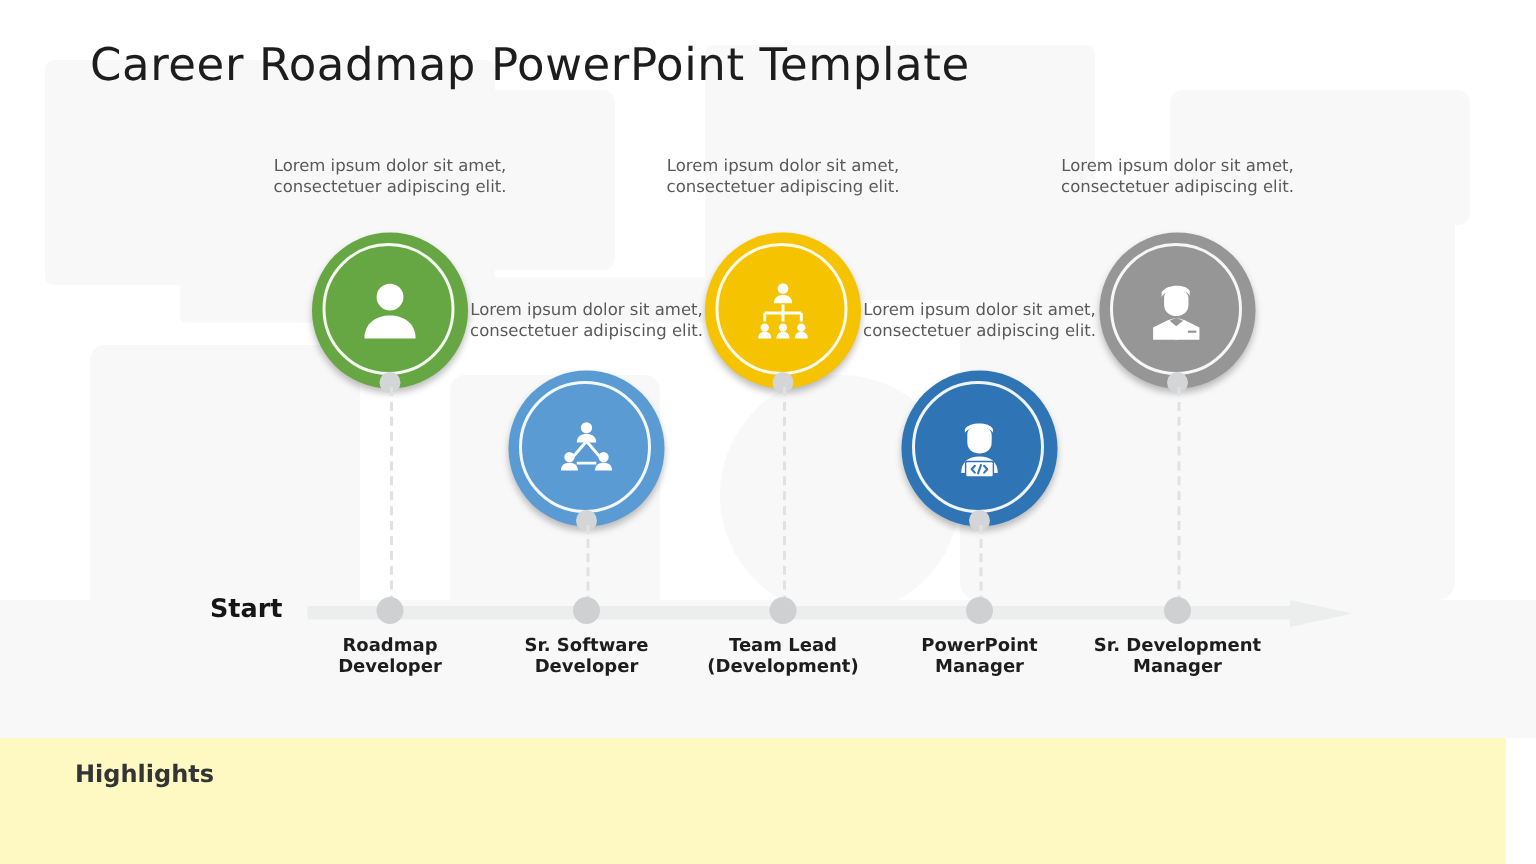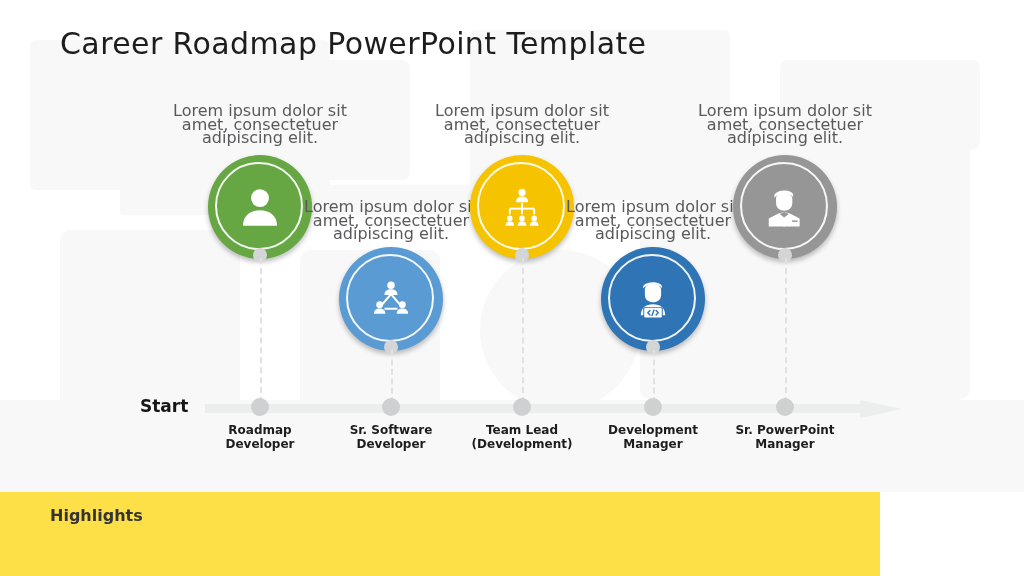--- a/index.html
+++ b/index.html
@@ -88,21 +88,21 @@
     width: 200px;
     height: 492px;
     margin-left: -100px;
   }
 
   .stage-caption {
     position: absolute;
     width: 200px;
     left: 0;
     text-align: center;
-    font-size: 16px;
+    font-size: 11px;
     line-height: 13.5px;
     color: #59595b;
   }
   .stage.up   .stage-caption { top: 104px; }
   .stage.down .stage-caption { top: 200px; }
 
   .node-dot {
     position: absolute;
     left: 93px;
     width: 14px;
@@ -169,23 +169,23 @@
     top: 26px;
     width: 52px;
     height: 52px;
   }
 
   
   #highlights {
     position: absolute;
     left: 0;
     top: 492px;
-    width: 880px;
+    width: 1004px;
     height: 84px;
-    background: #fde047;
+    background: #fef9c3;
     text-decoration: underline;
   }
   #highlights-title {
     position: absolute;
     left: 50px;
     top: 14px;
     font-size: 16px;
     font-weight: bold;
     color: #343434;
   }
@@ -329,21 +329,21 @@
           <path d="M28.2 46.2 L25.6 49 L28.2 51.8"></path>
           <path d="M35.8 46.2 L38.4 49 L35.8 51.8"></path>
           <path d="M33.2 45.6 L30.8 52.4"></path>
         </g>
       </svg>
     </div>
     <div class="node-dot"></div>
     <div class="connector"></div>
     <div class="timeline-node"></div>
     <div class="stage-title">
-      <div>Development</div>
+      <div>PowerPoint</div>
       <div>Manager</div>
     </div>
   </div>
 
   <div class="stage up" style="left:785px">
     <div class="stage-caption">Lorem ipsum dolor sit amet, consectetuer adipiscing elit.</div>
     <div class="badge" style="background:#969696">
       <div class="badge-ring"></div>
       <svg viewBox="0 0 64 64">
         <g fill="#ffffff">
@@ -353,21 +353,21 @@
         </g>
         <path d="M31 38 L25.5 40.5 L31 45 L36.5 40.5 Z" fill="#969696"></path>
         <path d="M31 45 L28.8 47.5 L30 56 L32 56 L33.2 47.5 Z" fill="#ffffff"></path>
         <rect x="40.5" y="48.5" width="7" height="1.8" fill="#969696"></rect>
       </svg>
     </div>
     <div class="node-dot"></div>
     <div class="connector"></div>
     <div class="timeline-node"></div>
     <div class="stage-title">
-      <div>Sr. PowerPoint</div>
+      <div>Sr. Development</div>
       <div>Manager</div>
     </div>
   </div>
 
   <div id="highlights">
     <div id="highlights-title">Highlights</div>
   </div>
 
 </div>
 

